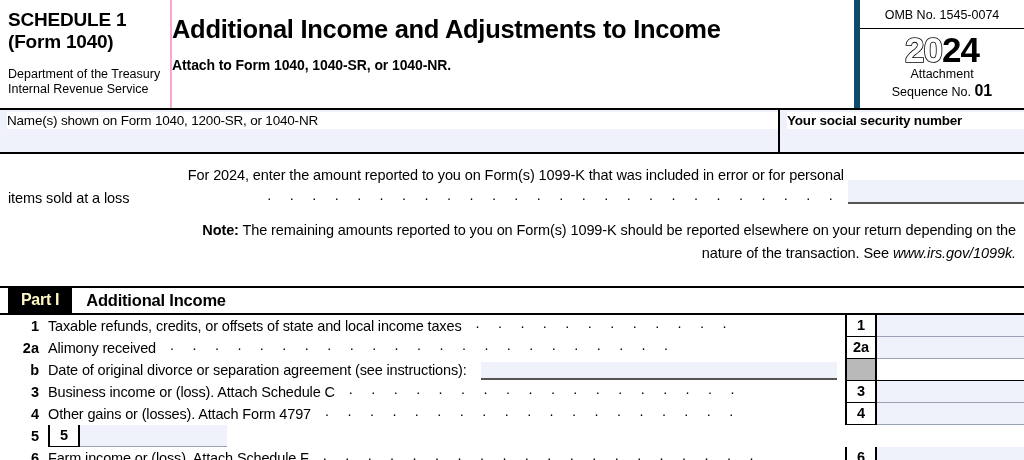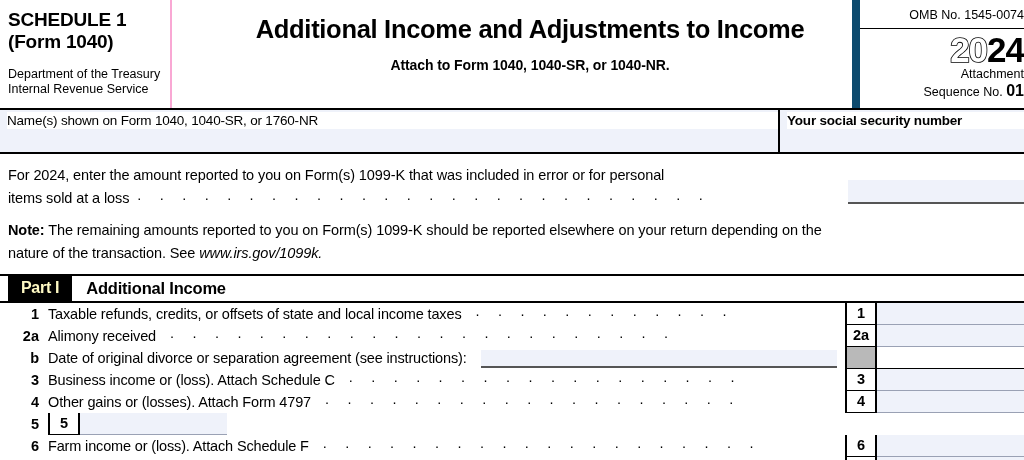--- a/index.html
+++ b/index.html
@@ -48,25 +48,23 @@
   .dept {
     position: absolute;
     left: 8px;
     bottom: 10px;
     font-size: 12.5px;
     line-height: 1.25;
   }
 
   .hdr-center {
     flex: 1 1 auto;
-    border-right: 8px solid #0c4a6e;
-    box-sizing: border-box;
-    text-align: center;
+    border-right: 6px solid #0c4a6e;
+    box-sizing: border-box;
     padding-top: 17px;
-    margin-left: 36px;
   }
   .main-title {
     font-size: 25.5px;
     font-weight: bold;
     letter-spacing: -0.3px;
     line-height: 1;
   }
   .sub1 {
     font-size: 14px;
     font-weight: bold;
@@ -78,21 +76,21 @@
     font-weight: bold;
     margin-top: 6px;
     letter-spacing: -0.1px;
   }
   .sub2 i, .sub1 i { font-style: italic; }
 
   .hdr-right {
     width: 164px;
     flex: 0 0 164px;
     box-sizing: border-box;
-    text-align: right;
+    text-align: center;
   }
   .omb {
     font-size: 12.5px;
     padding: 8px 0 6px 0;
     border-bottom: 1px solid #000;
   }
   .year {
     font-size: 35px;
     font-weight: bold;
     line-height: 0.98;
@@ -144,22 +142,23 @@
     width: calc(100% - 7px);
     height: 17px;
     line-height: 17px;
     letter-spacing: -0.2px;
   }
   .ssn-cell .cell-label { font-weight: bold; }
 
   
   .k-block {
     position: relative;
-    padding: 10px 0 0 0;
+    padding: 10px 0 12px 0;
     border-bottom: 2px solid #000;
+    text-align: right;
   }
   .k-para {
     font-size: 14.5px;
     line-height: 1.62;
     padding: 0 8px;
     max-width: 836px;
     letter-spacing: -0.1px;
   }
   .k-line2 {
     display: flex;
@@ -340,21 +339,21 @@
       <div class="year"><span class="outline">20</span><span>24</span></div>
       <div class="attach">
         <div>Attachment</div>
         <div><span>Sequence No. </span><span class="seqno">01</span></div>
       </div>
     </div>
   </div>
 
   <div class="name-row">
     <div class="name-cell">
-      <div class="cell-label">Name(s) shown on Form 1040, 1040-SR, or 1760-NR</div>
+      <div class="cell-label">Name(s) shown on Form 1040, 1200-SR, or 1040-NR</div>
     </div>
     <div class="ssn-cell">
       <div class="cell-label">Your social security number</div>
     </div>
   </div>
 
   <div class="k-block">
     <div class="k-para">For 2024, enter the amount reported to you on Form(s) 1099-K that was included in error or for personal</div>
     <div class="k-para k-line2">
       <span class="txt">items sold at a loss</span>

